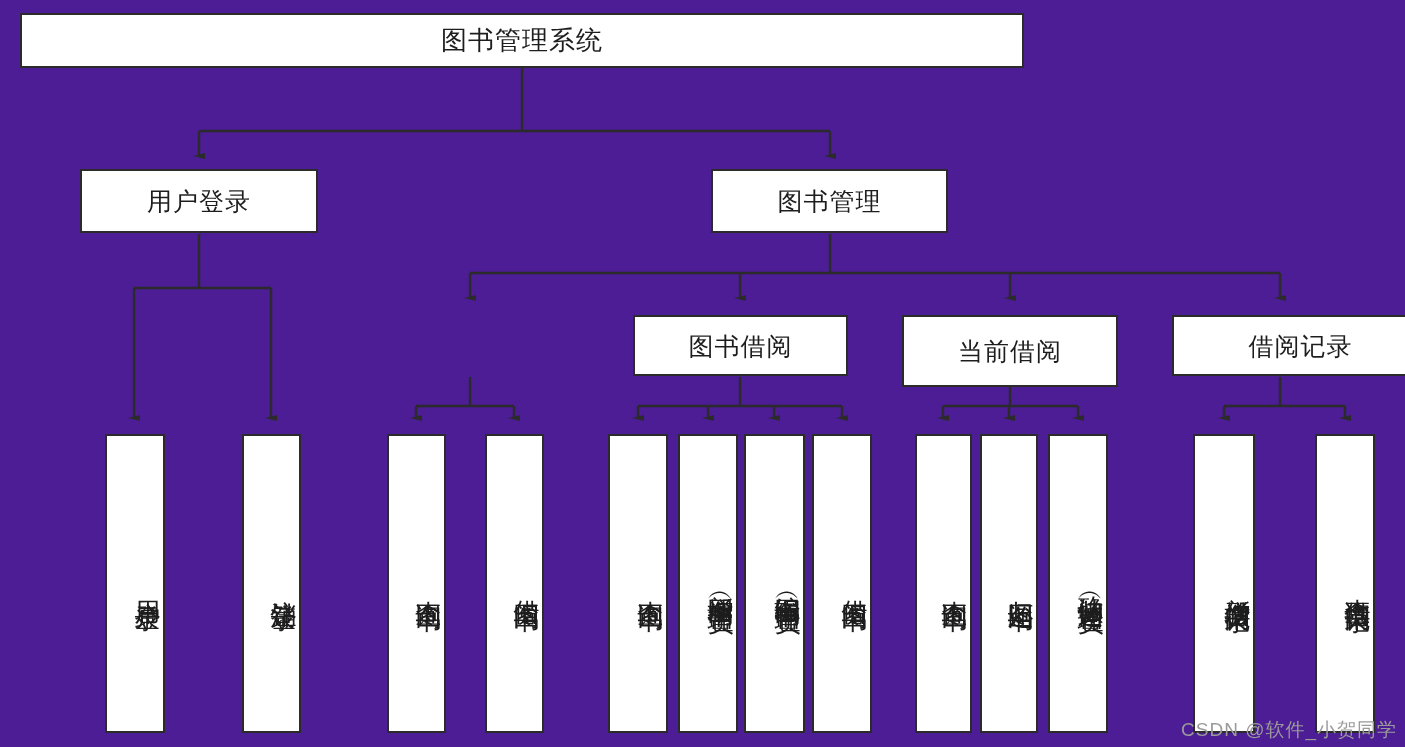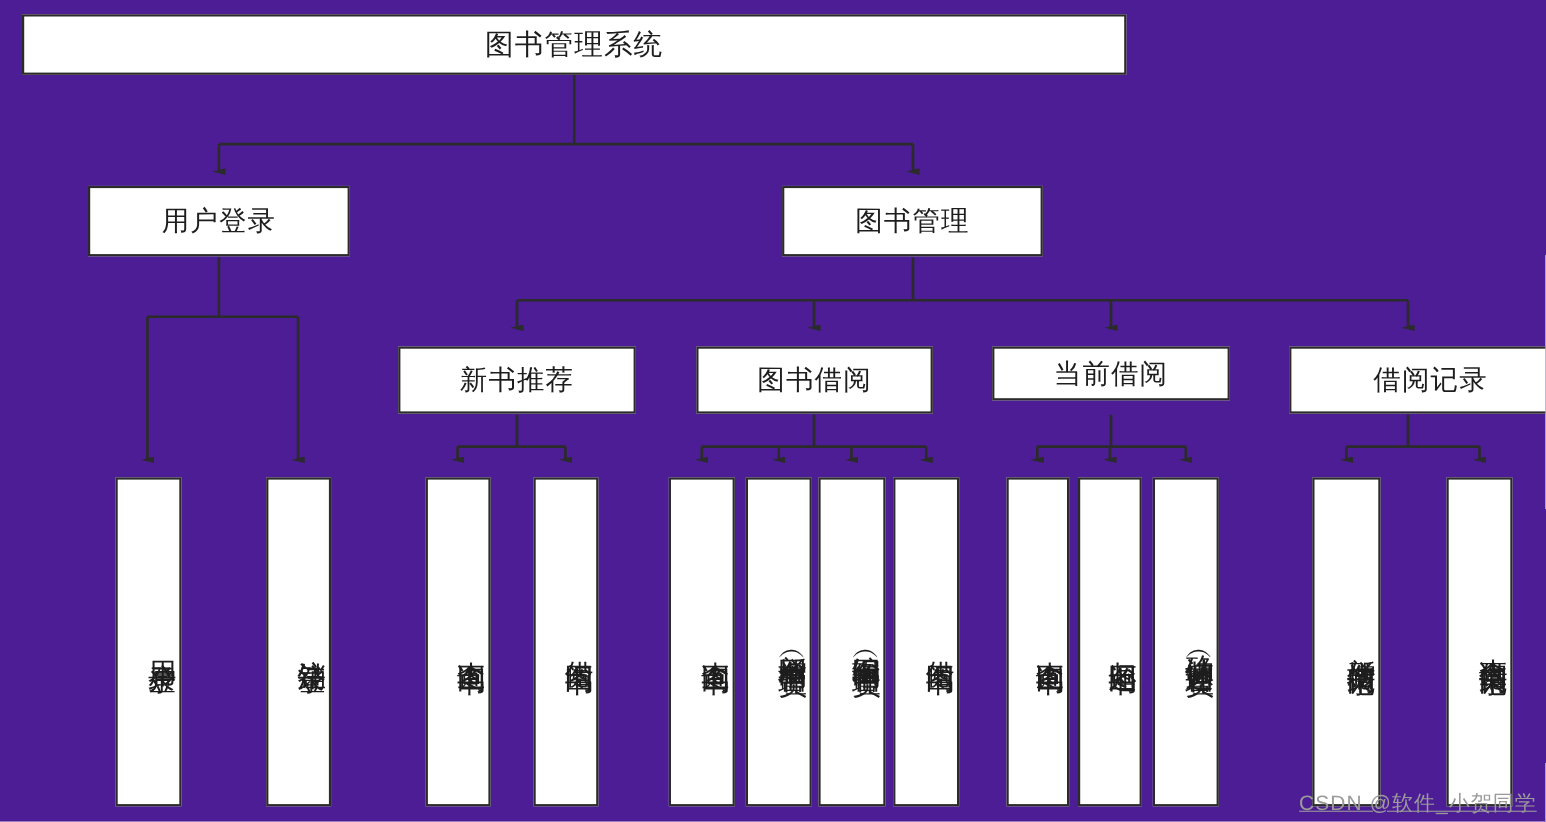--- a/index.html
+++ b/index.html
@@ -57,21 +57,20 @@
   }
   .watermark{
     position:absolute;
     right:8px;
     bottom:4px;
     font-size:19px;
     color:#9a9a9a;
     letter-spacing:1px;
     white-space:nowrap;
     user-select:none;
-    text-decoration:underline;
   }
 </style>
 </head>
 <body>
 
 <div id="canvas">
 
   <svg class="lines" viewBox="0 0 1405 747">
     <defs>
       <marker id="arrow" markerWidth="10" markerHeight="12" refX="3" refY="6" orient="auto" markerUnits="userSpaceOnUse">
@@ -126,27 +125,24 @@
     <span>图书管理系统</span>
   </div>
 
   <div class="node h" style="left:80px; top:169px; width:238px; height:64px;">
     <span>用户登录</span>
   </div>
   <div class="node h" style="left:711px; top:169px; width:237px; height:64px;text-align:right;">
     <span>图书管理</span>
   </div>
 
-  <div class="node h" style="left:362px; top:315px; width:216px; height:61px;">
-    <span>新书推荐</span>
-  </div>
   <div class="node h" style="left:633px; top:315px; width:215px; height:61px;">
     <span>图书借阅</span>
   </div>
-  <div class="node h" style="left:902px; top:315px; width:216px; height:49px;">
+  <div class="node h" style="left:902px; top:315px; width:216px; height:72px;">
     <span>当前借阅</span>
   </div>
   <div class="node h" style="left:1172px; top:315px; width:257px; height:61px;">
     <span>借阅记录</span>
   </div>
 
   <div class="node v" style="left:105px; top:434px; width:60px; height:299px;">
     <span class="vtext">用户登录</span>
   </div>
   <div class="node v" style="left:242px; top:434px; width:59px; height:299px;">

